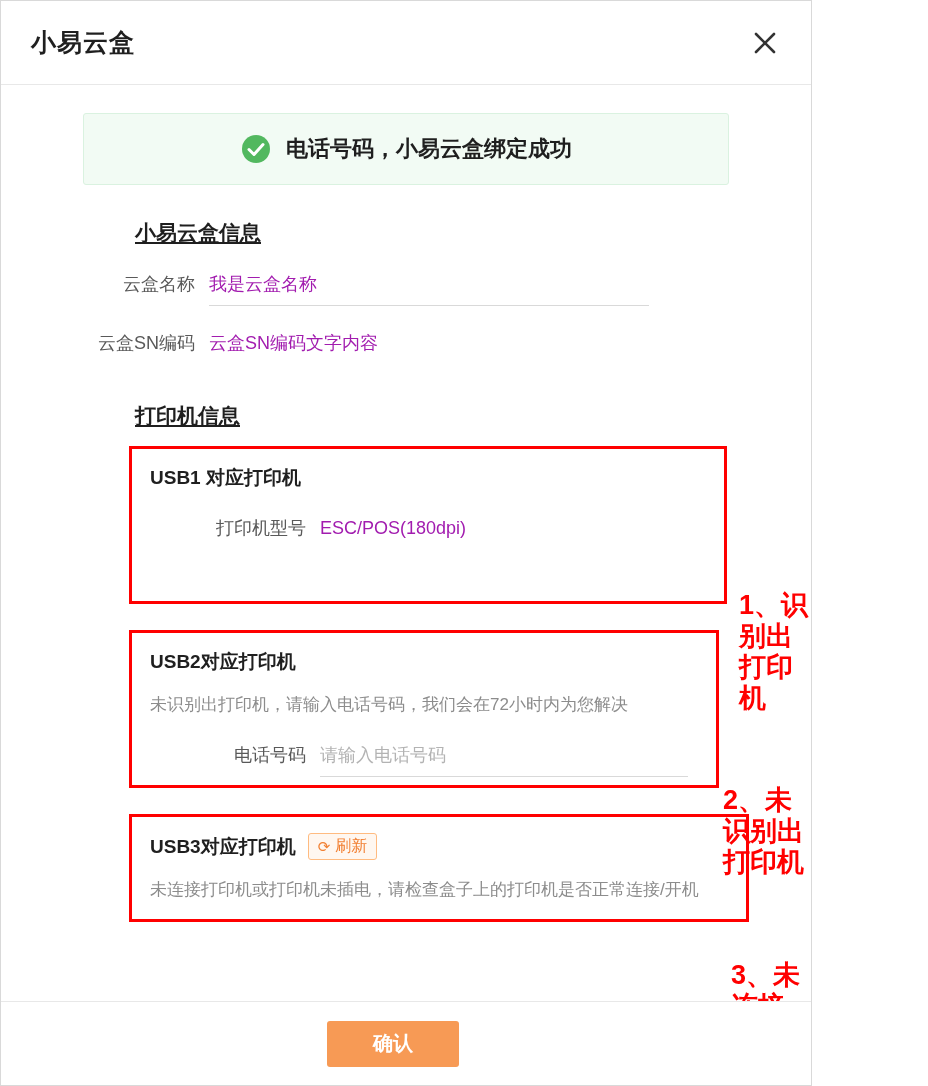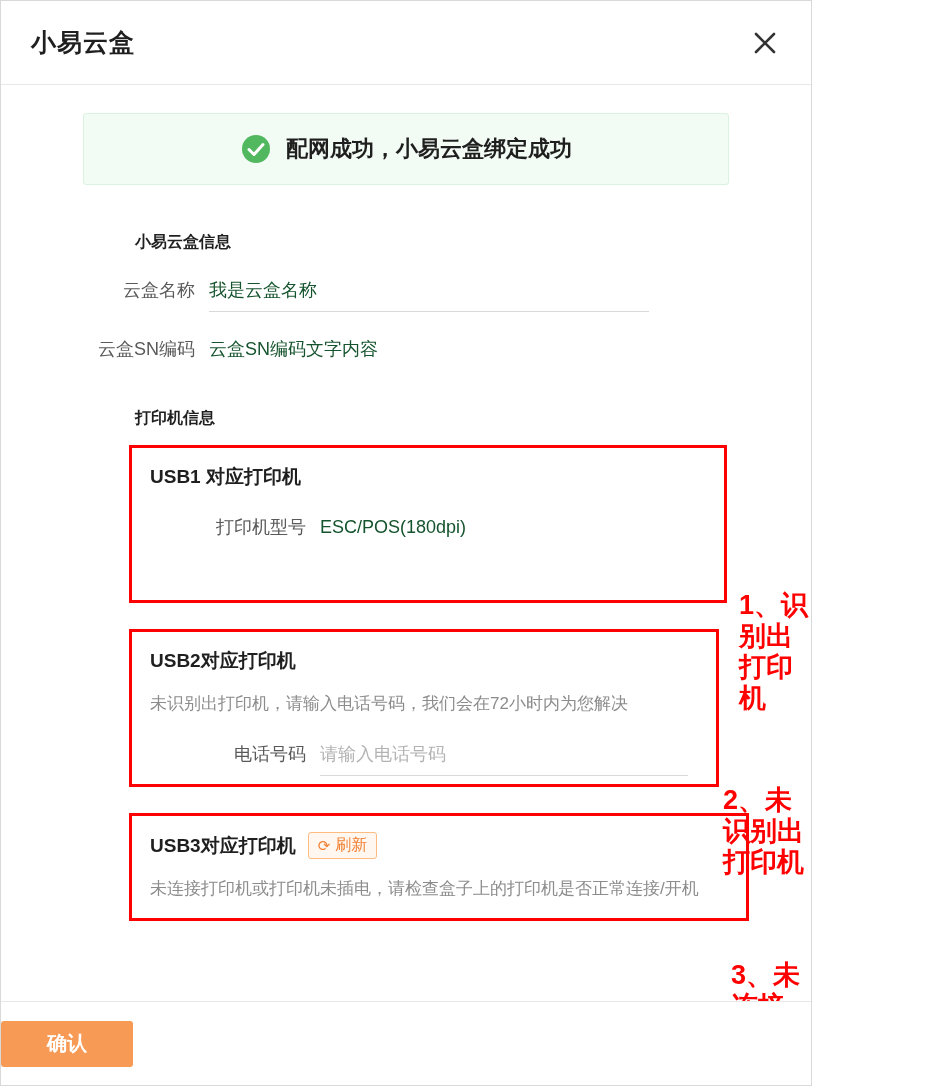--- a/index.html
+++ b/index.html
@@ -63,24 +63,25 @@
     gap: 14px;
   }
   .check-icon { width: 32px; height: 32px; flex: 0 0 32px; }
   .alert-text {
     font-size: 22px;
     font-weight: bold;
     color: #1f1f1f;
   }
 
   .section-title {
-    font-size: 16px;
-    font-weight: bold;
-    color: #1f1f1f;
-    margin: 47px 0 0 96px;
+    font-size: 21px;
+    font-weight: bold;
+    color: #1f1f1f;
+    margin: 34px 0 0 96px;
+    text-decoration: underline;
   }
   .section-title.second { margin-top: 44px; }
 
   
   .field-row {
     display: flex;
     align-items: flex-start;
     margin-top: 22px;
     padding-left: 20px;
   }
@@ -88,21 +89,21 @@
     width: 150px;
     text-align: right;
     font-size: 18px;
     color: #595959;
     padding-right: 14px;
     line-height: 30px;
     flex: 0 0 150px;
   }
   .field-value {
     font-size: 18px;
-    color: #14532d;
+    color: #a21caf;
     line-height: 30px;
   }
   .field-underline {
     border-bottom: 1px solid #d9d9d9;
     width: 440px;
     padding-bottom: 6px;
   }
   .field-placeholder { color: #b3b3b3; }
 
   
@@ -157,21 +158,21 @@
   .annot1 { left: 738px; top: 505px; }
   .annot2 { left: 722px; top: 700px; }
   .annot3 { left: 730px; top: 875px; }
 
   
   .dlg-footer {
     flex: 0 0 84px;
     border-top: 1px solid #e8e8e8;
     display: flex;
     align-items: center;
-    justify-content: flex-start;
+    justify-content: center;
     padding-right: 26px;
   }
   .confirm-btn {
     background: #f79a55;
     color: #ffffff;
     font-size: 20px;
     font-weight: bold;
     border: none;
     border-radius: 3px;
     width: 132px;
@@ -197,21 +198,21 @@
 
   <div class="dlg-body">
 
     <div class="alert-success">
       <span class="check-icon">
         <svg width="32" height="32" viewBox="0 0 32 32" aria-hidden="true">
           <circle cx="16" cy="16" r="14" fill="#52b85f"></circle>
           <path d="M9 16.5 L14 21.5 L23 11.5" fill="none" stroke="#ffffff" stroke-width="3" stroke-linecap="round" stroke-linejoin="round"></path>
         </svg>
       </span>
-      <span class="alert-text">配网成功，小易云盒绑定成功</span>
+      <span class="alert-text">电话号码，小易云盒绑定成功</span>
     </div>
 
     <div class="section-title">小易云盒信息</div>
 
     <div class="field-row">
       <div class="field-label">云盒名称</div>
       <div class="field-value field-underline">我是云盒名称</div>
     </div>
 
     <div class="field-row">

